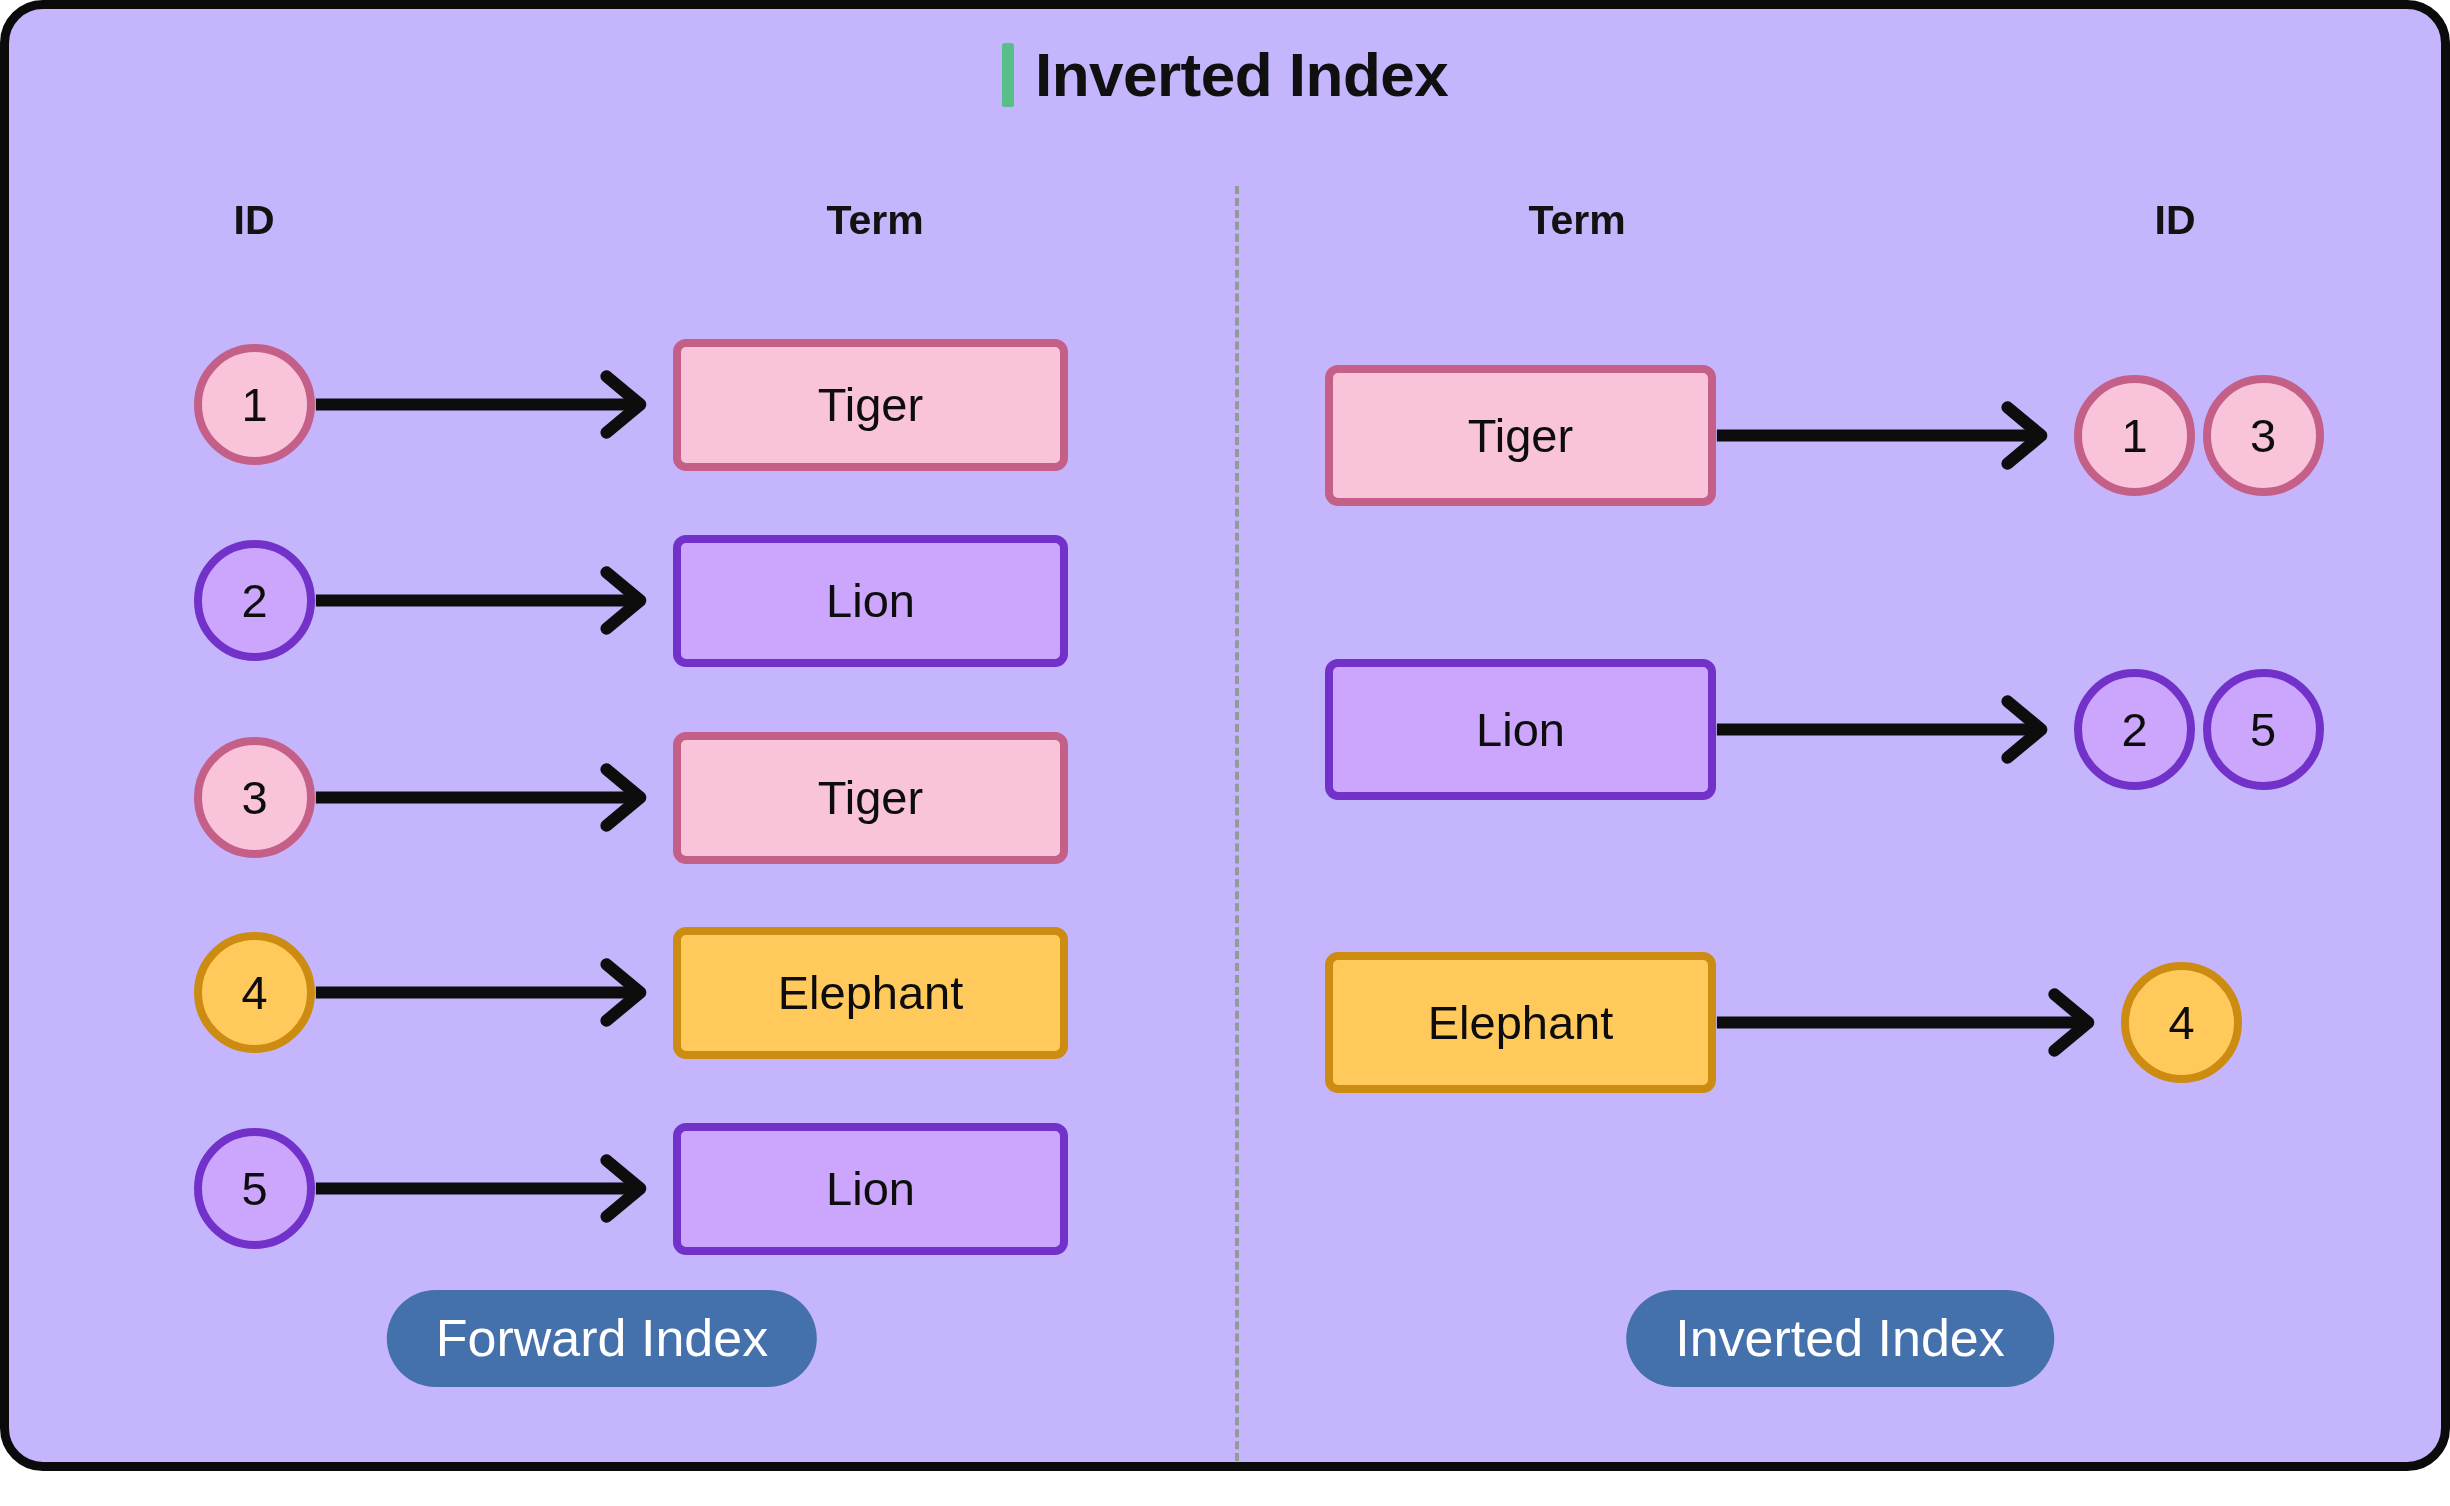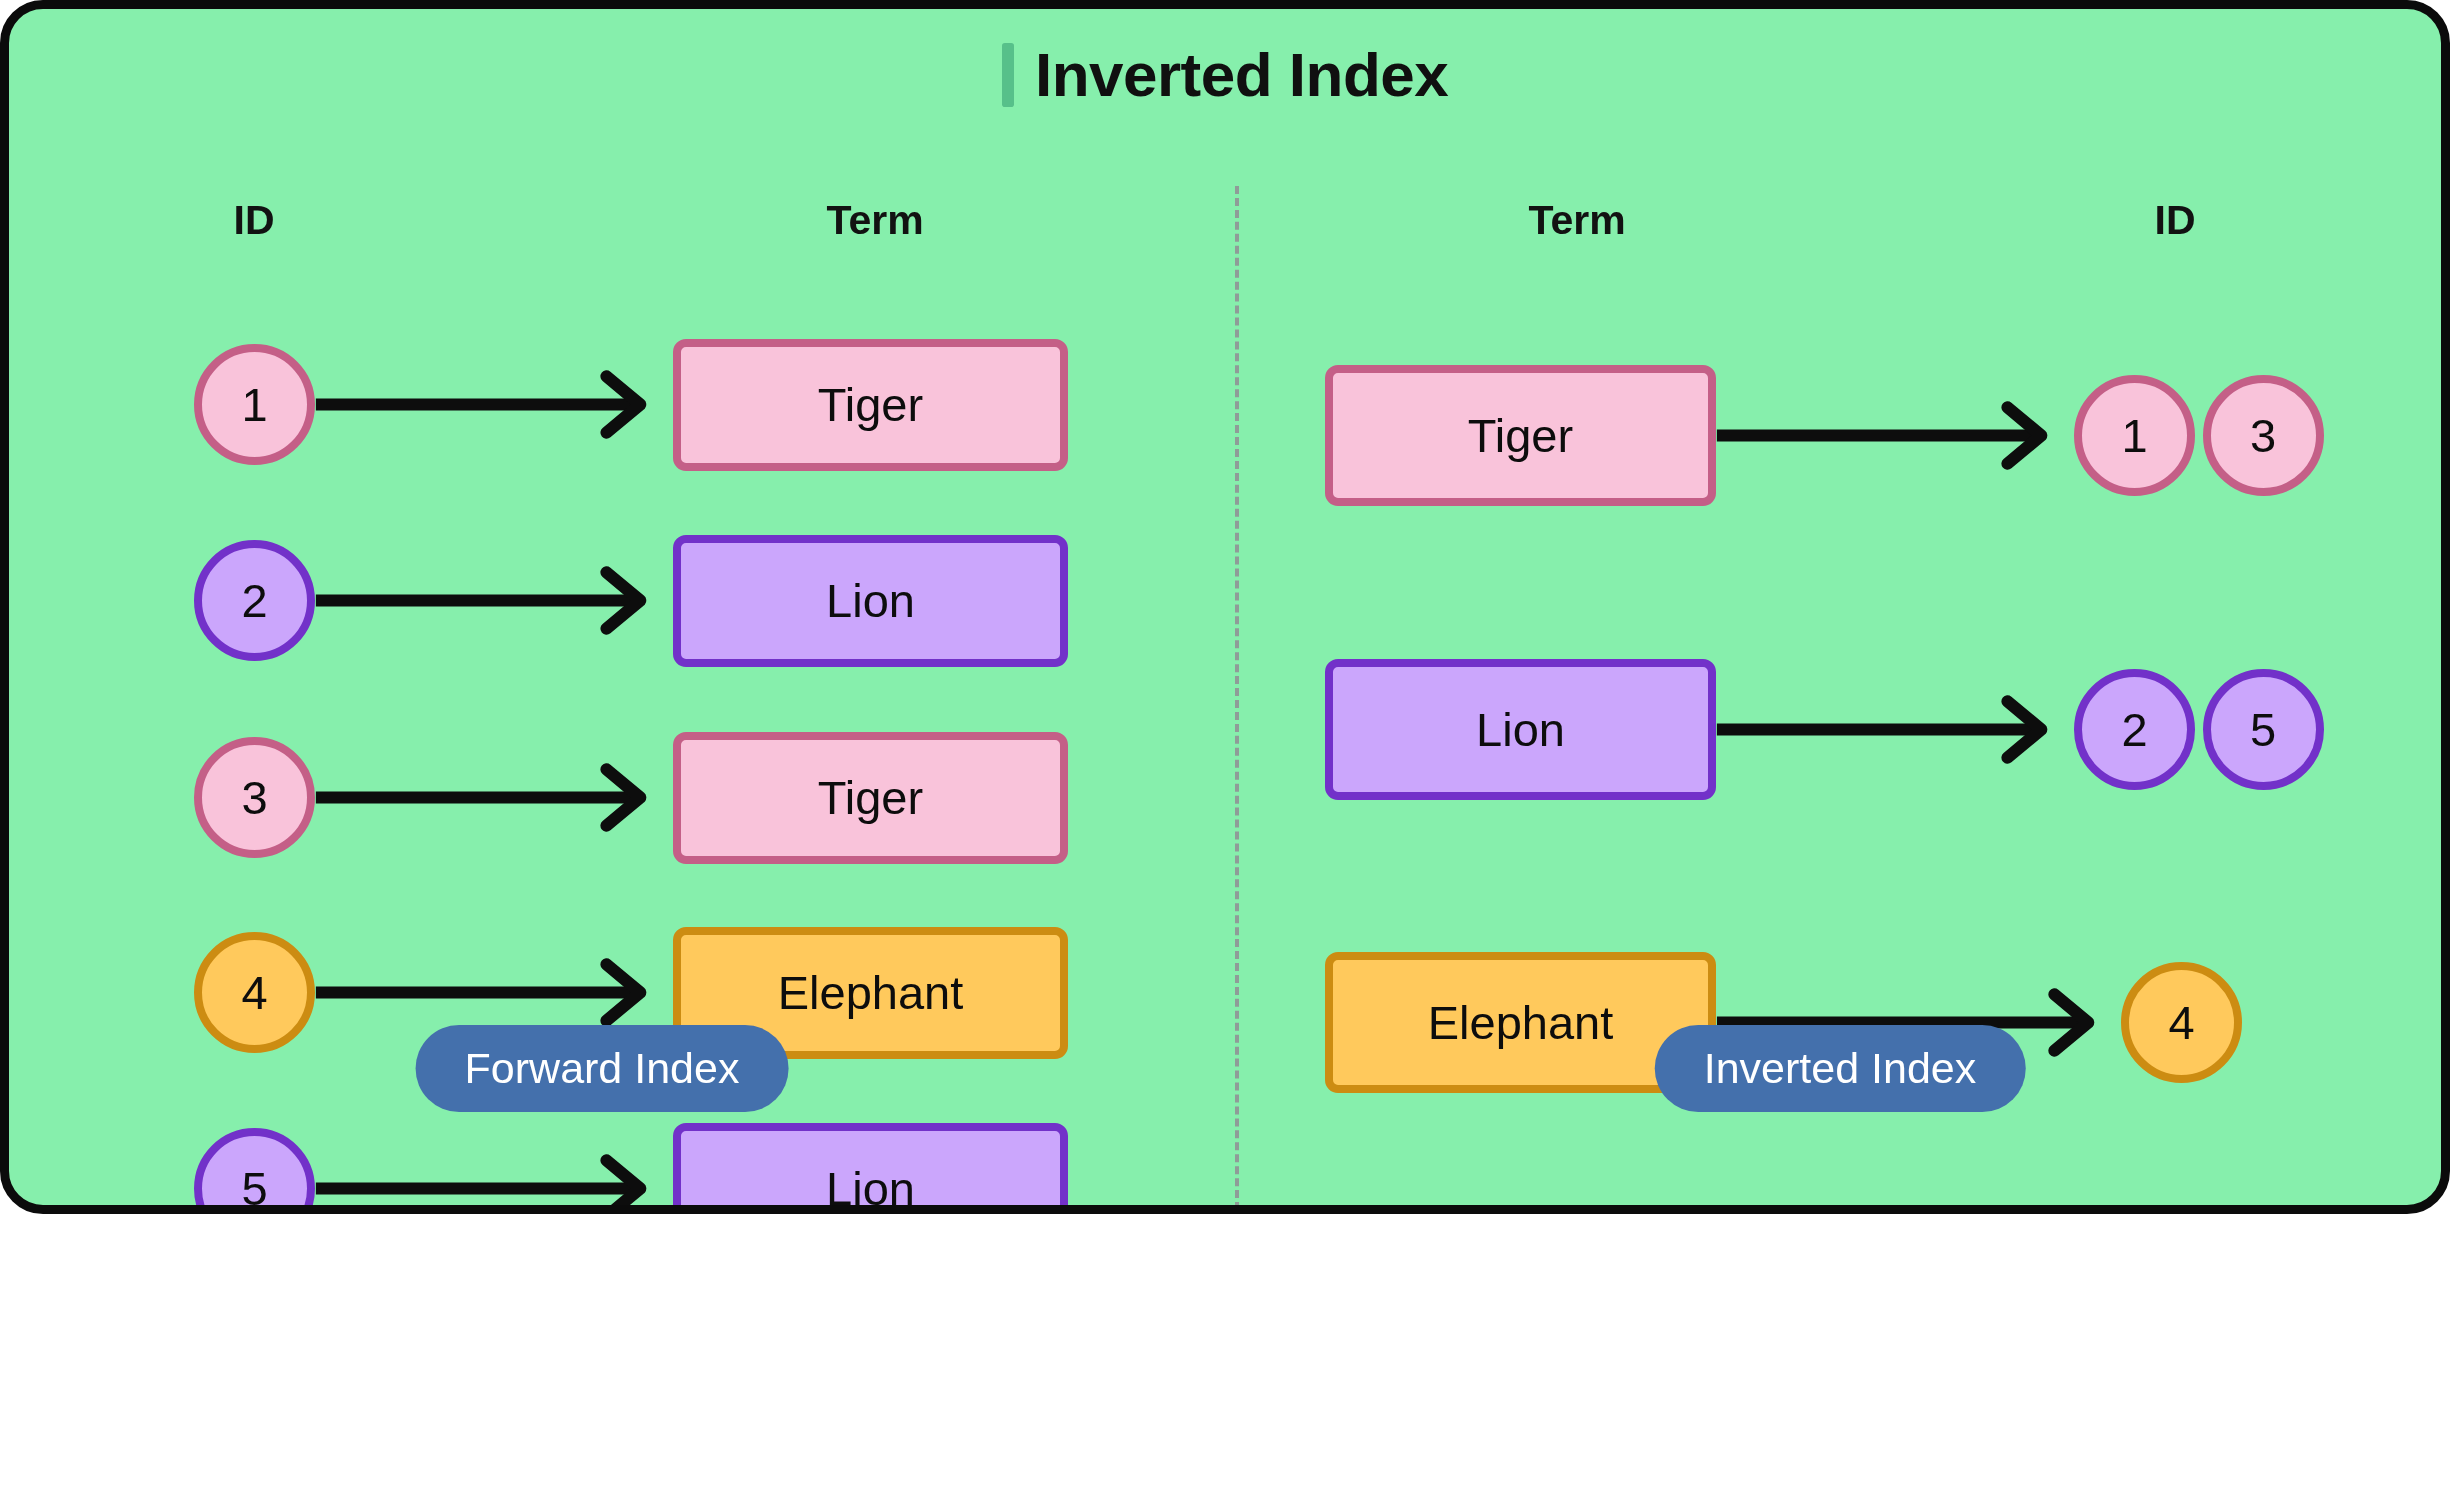--- a/index.html
+++ b/index.html
@@ -10,23 +10,23 @@
   body {
     width: 2450px;
     height: 1507px;
     font-family: "Liberation Sans", sans-serif;
     overflow: hidden;
   }
 
   #canvas {
     position: relative;
     width: 2450px;
-    height: 1214px;
+    height: 1471px;
     box-sizing: border-box;
-    background: #86efac;
+    background: #c4b5fd;
     border: 9.4px solid #0b0b0b;
     border-radius: 43px;
     overflow: hidden;
   }
 
   
   #title-row {
     position: absolute;
     left: 0;
     top: 34px;
@@ -114,24 +114,24 @@
     display: block;
   }
   .arrow-wrap svg { display: block; }
 
   .ids-group { display: flex; align-items: center; flex: 0 0 auto; }
   .ids-group .circle + .circle { margin-left: 7.5px; }
 
   
   .pill {
     position: absolute;
-    bottom: 93px;
+    bottom: 75px;
     background: #4470AC;
     color: #ffffff;
-    font-size: 43px;
+    font-size: 52px;
     border-radius: 94px;
     padding: 21px 49px;
     transform: translateX(-50%);
     white-space: nowrap;
     line-height: 1.05;
   }
 </style>
 </head>
 <body>
 

